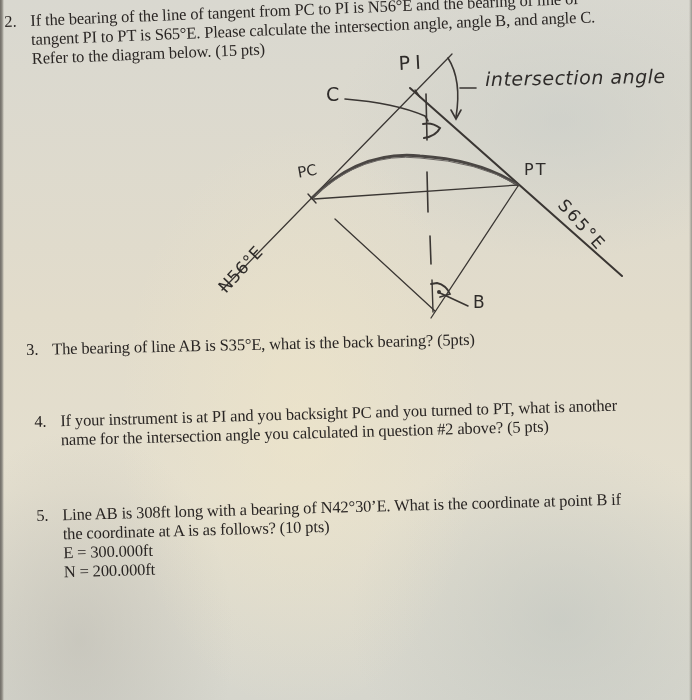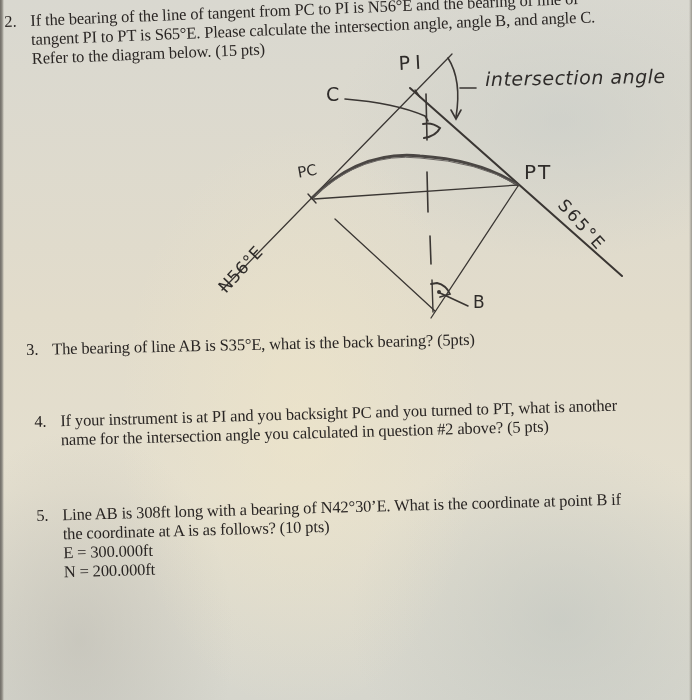--- a/index.html
+++ b/index.html
@@ -127,21 +127,21 @@
     <line x1="440" y1="293" x2="468" y2="306" stroke-width="1.6"></line>
 
     <line x1="415" y1="90" x2="420" y2="97" stroke-width="1.4"></line>
   </g>
 </svg>
 
 <div class="hand" style="left:398px; top:52px; font-size:19px; letter-spacing:5px; transform:rotate(-3deg);">PI</div>
 <div class="hand" style="left:326px; top:83px; font-size:19px;">C</div>
 <div class="hand" style="left:485px; top:68px; font-size:19px; font-style:italic; letter-spacing:0.5px; transform:rotate(-1deg);">intersection angle</div>
 <div class="hand" style="left:296px; top:164px; font-size:15px; transform:rotate(-10deg);">PC</div>
-<div class="hand" style="left:524px; top:160px; font-size:20px; letter-spacing:2px;">PT</div>
+<div class="hand" style="left:524px; top:160px; font-size:16px; letter-spacing:2px;">PT</div>
 <div class="hand" style="left:214px; top:283px; font-size:17px; transform:rotate(-47deg); letter-spacing:0.5px;">N56°E</div>
 <div class="hand" style="left:569px; top:195px; font-size:17px; transform:rotate(48deg); letter-spacing:2px;">S65°E</div>
 <div class="hand" style="left:473px; top:292px; font-size:17px;">B</div>
 
 <div class="q" id="q3">
   <span class="line"><span class="num">3.</span><span>The bearing of line AB is S35°E, what is the back bearing? (5pts)</span></span>
 </div>
 
 <div class="q" id="q4">
   <span class="line"><span class="num">4.</span><span>If your instrument is at PI and you backsight PC and you turned to PT, what is another</span></span>

